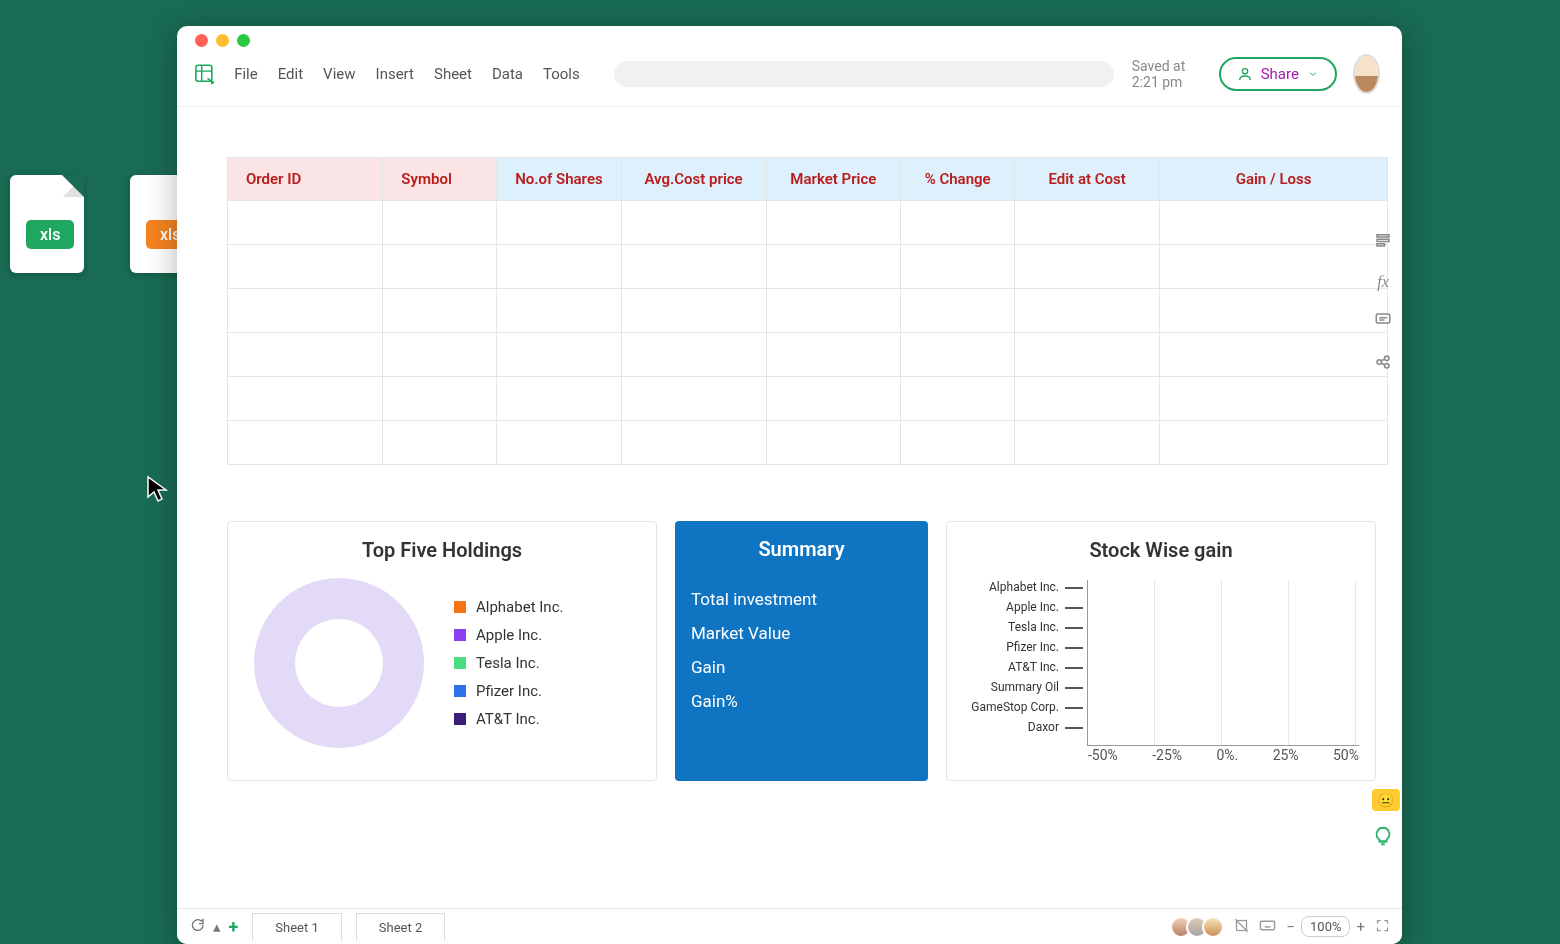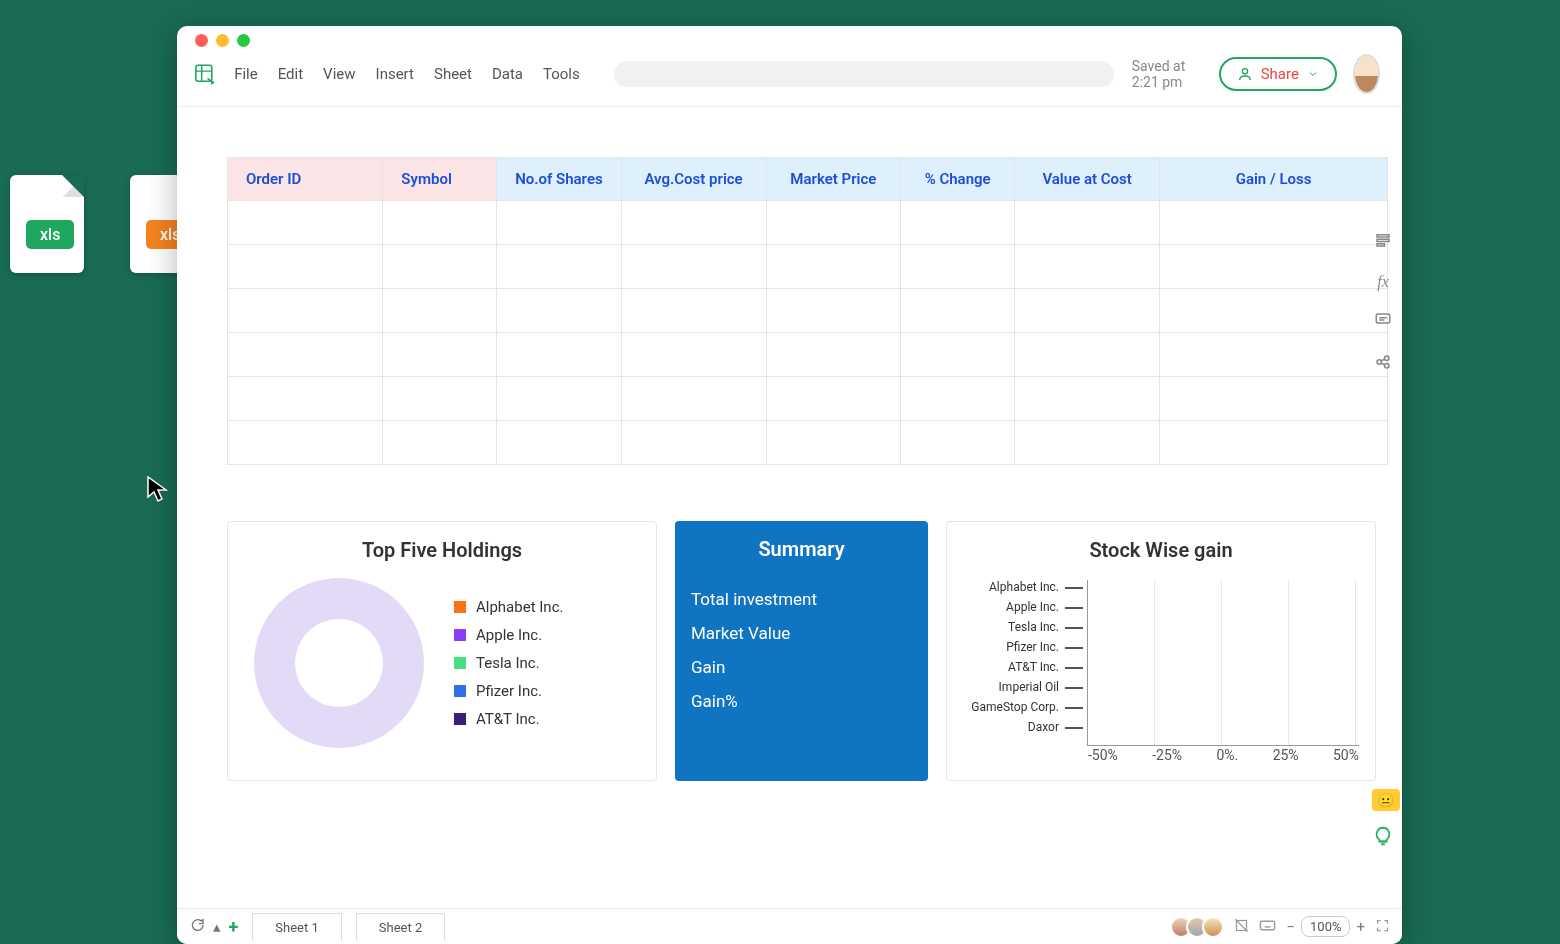--- a/index.html
+++ b/index.html
@@ -120,21 +120,21 @@
   margin-left: 16px;
   height: 26px;
   background: #f1f1f1;
   border-radius: 13px;
 }
 .menubar-right { margin-left: auto; display: flex; align-items: center; gap: 18px; }
 .saved-text { font-size: 14px; color: #888; }
 .share-btn {
   display: flex; align-items: center; gap: 8px;
   border: 2px solid #1fa760;
-  color: #ef4444;
+  color: #a21caf;
   padding: 6px 16px;
   border-radius: 18px;
   font-size: 15px;
   cursor: pointer;
 }
 .avatar {
   width: 36px; height: 36px; border-radius: 50%;
   background: linear-gradient(#f7e1c8 55%, #bc885d 55%);
   box-shadow: 0 0 0 2px #ddd;
 }
@@ -159,21 +159,21 @@
   width: 100%;
 }
 .sheet-table th, .sheet-table td {
   border: 1px solid #e5e5e5;
   padding: 12px 10px;
   font-size: 15px;
   text-align: center;
 }
 .sheet-table th {
   font-weight: 600;
-  color: #1d4ed8;
+  color: #b91c1c;
 }
 .th-pink { background: #fbe4e5; }
 .th-blue { background: #def0fb; }
 .sheet-table tbody tr { height: 44px; }
 
 
 .dashboard-row {
   display: flex;
   gap: 18px;
   margin-top: 56px;
@@ -358,21 +358,21 @@
 
       <table class="sheet-table">
         <thead>
           <tr>
             <th class="th-pink" style="width:150px;text-align:left;padding-left:18px">Order  ID</th>
             <th class="th-pink" style="width:110px;text-align:left;padding-left:18px">Symbol</th>
             <th class="th-blue" style="width:120px">No.of Shares</th>
             <th class="th-blue" style="width:140px">Avg.Cost price</th>
             <th class="th-blue" style="width:130px">Market Price</th>
             <th class="th-blue" style="width:110px">% Change</th>
-            <th class="th-blue" style="width:140px">Value at Cost</th>
+            <th class="th-blue" style="width:140px">Edit at Cost</th>
             <th class="th-blue" style="width:220px">Gain / Loss</th>
           </tr>
         </thead>
         <tbody>
           <tr>
               <td></td>
               <td></td>
               <td></td>
               <td></td>
               <td></td>
@@ -476,21 +476,21 @@
 
         <div class="card gain-card">
           <div class="card-title">Stock Wise gain</div>
           <div class="gain-body">
             <div class="gain-labels">
               <span>Alphabet Inc.</span>
               <span>Apple Inc.</span>
               <span>Tesla Inc.</span>
               <span>Pfizer Inc.</span>
               <span>AT&amp;T Inc.</span>
-              <span>Imperial Oil</span>
+              <span>Summary Oil</span>
               <span>GameStop Corp.</span>
               <span>Daxor</span>
             </div>
             <div class="gain-grid">
               <div class="gain-xaxis">
                 <span>-50%</span>
                 <span>-25%</span>
                 <span>0%.</span>
                 <span>25%</span>
                 <span>50%</span>

